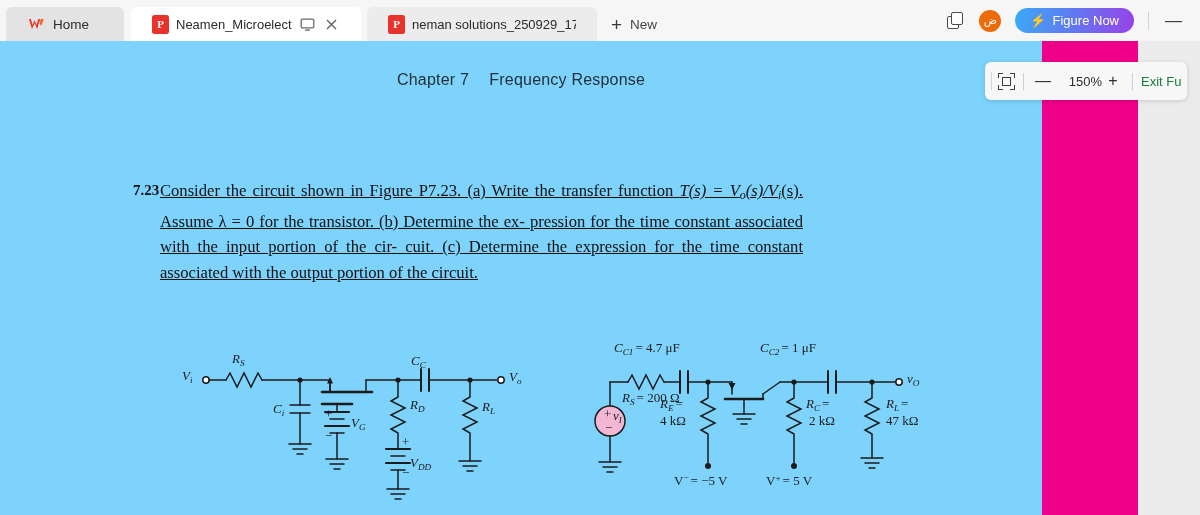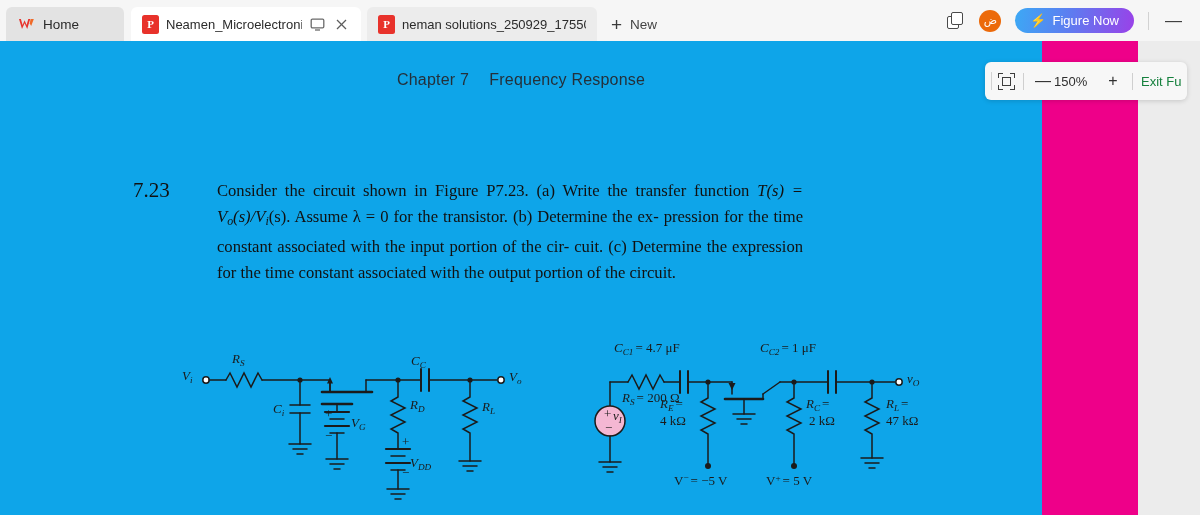--- a/index.html
+++ b/index.html
@@ -14,21 +14,21 @@
 
   
   .tabbar {
     position: absolute; left:0; top:0; width:1200px; height:41px;
     background:#f6f6f6;
     display:flex; align-items:flex-end;
   }
   .tab {
     height:34px; display:flex; align-items:center; gap:7px;
     border-radius:6px 6px 0 0;
-    padding:0 11px; margin-bottom:0; position:relative;
+    padding:0 21px; margin-bottom:0; position:relative;
     font-size:13.5px; color:#2b2b2b; white-space:nowrap;
   }
   .tab-home { background:#e3e3e3; width:118px; margin-left:6px; }
   .tab-active { background:#ffffff; width:230px; margin-left:7px; }
   .tab-inactive { background:#ececec; width:230px; margin-left:6px; }
   .tab-label { overflow:hidden; text-overflow:clip; flex:1 1 auto; font-size:13px; }
   .tab-home .tab-label { flex:0 0 auto; font-size:13.5px; }
 
   .wps-logo { width:19px; height:19px; flex:0 0 auto; position:relative; }
   .pdf-badge {
@@ -103,45 +103,45 @@
   .fit-icon span.c3 { left:0; bottom:0; border-right:none; border-top:none; }
   .fit-icon span.c4 { right:0; bottom:0; border-left:none; border-top:none; }
   .fit-icon i.box {
     position:absolute; left:4px; top:4px; width:9px; height:9px;
     border:1.7px solid #3d3d3d;
   }
   .zb-btn {
     font-size:16px; color:#2f2f2f; width:22px; text-align:center;
     line-height:1; user-select:none;
   }
-  .zb-val { font-size:13px; color:#2f2f2f; width:48px; text-align:left; }
+  .zb-val { font-size:13px; color:#2f2f2f; width:48px; text-align:right; }
   .zb-exit { font-size:13px; color:#15803d; white-space:nowrap; }
 
   
   .page {
     position:absolute; left:0; top:41px; width:1042px; height:474px;
-    background:#0ea5e9;
+    background:#7dd3fc;
   }
   .page-header {
     position:absolute; left:0; top:30px; width:1042px;
     text-align:center; font-size:16px; color:#24303a;
     letter-spacing:0.2px;
   }
   .page-header .gap { display:inline-block; width:11px; }
 
   .problem {
     position:absolute; left:133px; top:137px; width:670px;
     font-family:"Liberation Serif", serif; color:#111;
     font-size:16.6px; line-height:25.5px; text-align:justify;
   }
   .problem .num {
     position:absolute; left:0; top:0; width:45px;
-    text-align:left; font-size:21px;
-  }
-  .problem .body { margin-left:84px; }
+    text-align:left; font-size:15px;font-weight:bold;
+  }
+  .problem .body { margin-left:27px;text-decoration:underline; }
   .mvar { font-style:italic; }
   .sub { font-size:72%; vertical-align:-0.28em; font-style:italic; }
 
   svg text { font-family:"Liberation Serif", serif; fill:#1b1b1b; }
   .lbl { font-size:13px; }
   .lbl-i { font-size:13px; font-style:italic; }
   .lbl-s { font-size:9.2px; font-style:italic; }
 </style>
 </head>
 <body>

